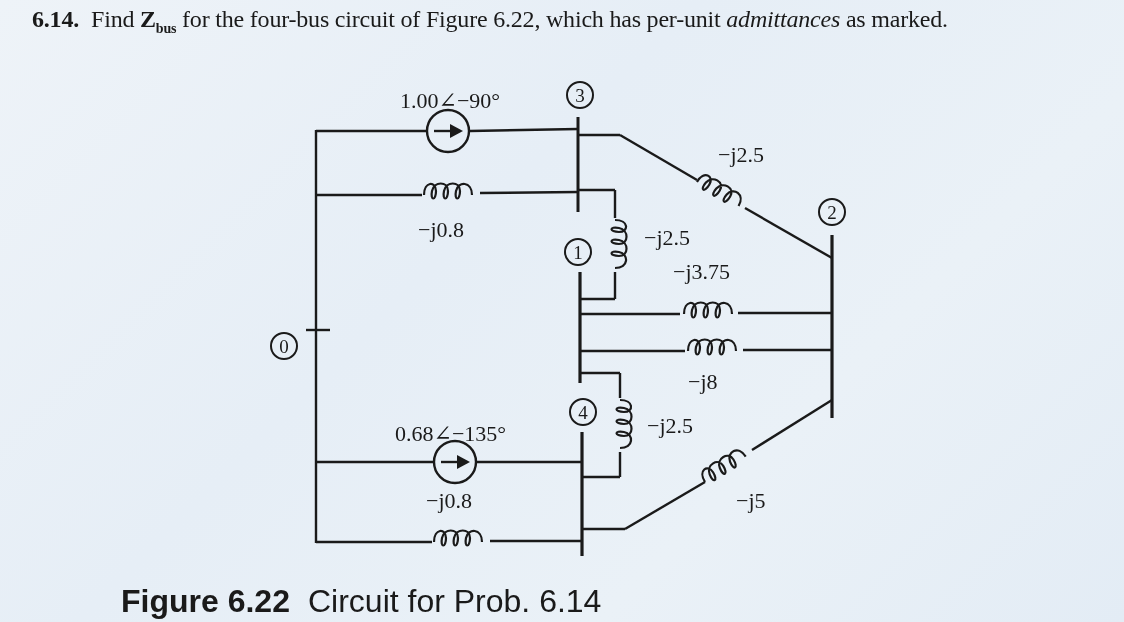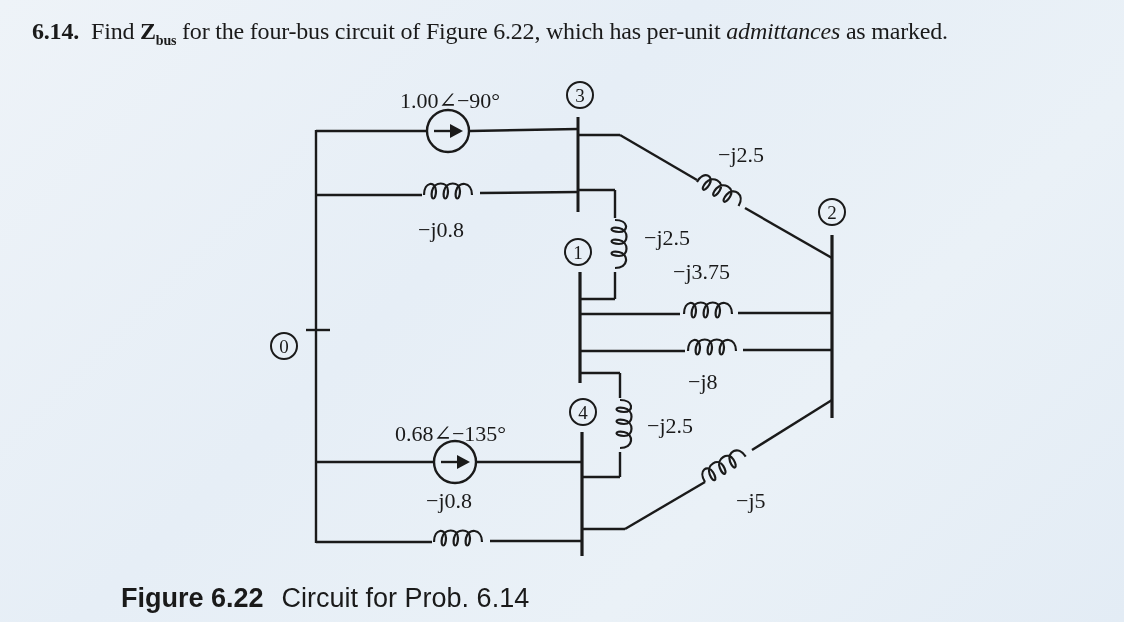--- a/index.html
+++ b/index.html
@@ -3,32 +3,32 @@
 <meta charset="utf-8">
 <style>
   html, body { margin:0; padding:0; }
   body {
     width:1124px; height:622px; overflow:hidden; position:relative;
     background: linear-gradient(135deg, #eef3f8 0%, #e6eef6 40%, #eaf1f7 70%, #e3ecf5 100%);
     font-family: "Liberation Serif", "DejaVu Serif", serif;
     color:#1a1a1a;
   }
   .problem {
-    position:absolute; left:32px; top:18px; font-size:24px; white-space:nowrap;
+    position:absolute; left:32px; top:6px; font-size:24px; white-space:nowrap;
     letter-spacing:-0.2px;
   }
   .problem .num { font-weight:bold; margin-right:12px; }
   .problem b { font-weight:bold; }
   .problem sub { font-size:14px; font-weight:bold; }
   .problem i { font-style:italic; }
   svg.circuit { position:absolute; left:0; top:0; }
   .lbl { font-family:"Liberation Serif","DejaVu Serif",serif; font-size:22px; fill:#1a1a1a; }
   .node-num { font-family:"Liberation Serif","DejaVu Serif",serif; font-size:19px; fill:#1a1a1a; }
   .caption {
-    position:absolute; left:121px; top:583px; font-size:27px; white-space:nowrap;
+    position:absolute; left:121px; top:583px; font-size:32px; white-space:nowrap;
     font-family:"Liberation Sans","DejaVu Sans",sans-serif;
   }
   .caption .fig { font-weight:bold; margin-right:18px; }
 </style>
 </head>
 <body>
 
 <div class="problem">
   <span class="num">6.14.</span><span>Find </span><b><span>Z</span><sub>bus</sub></b><span> for the four-bus circuit of Figure 6.22, which has per-unit </span><i>admittances</i><span> as marked.</span>
 </div>

